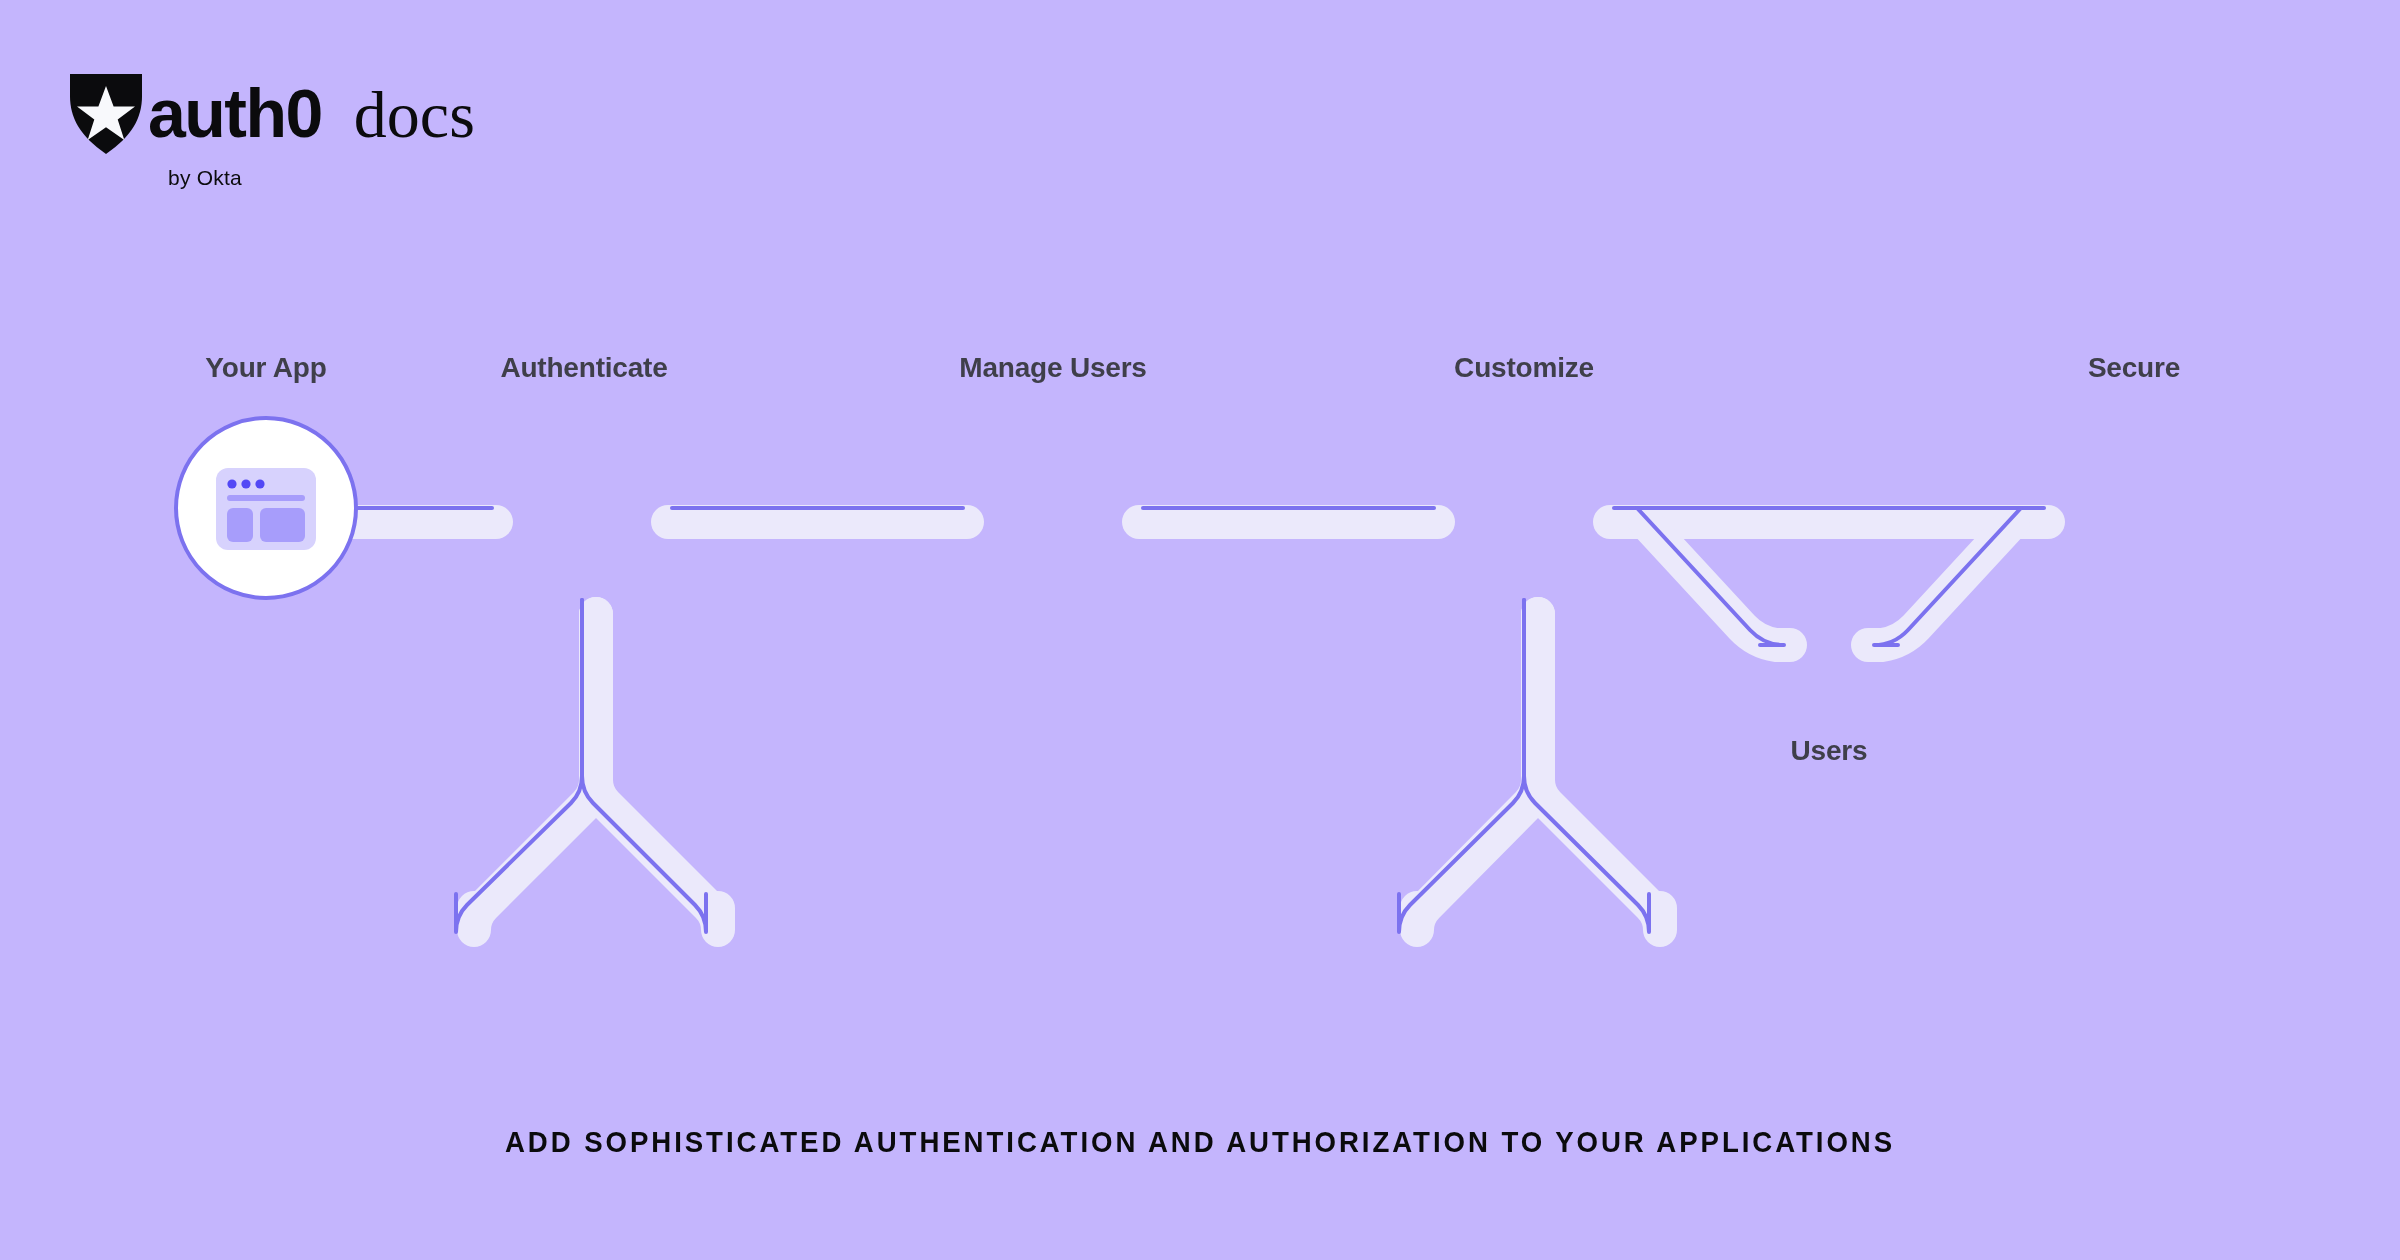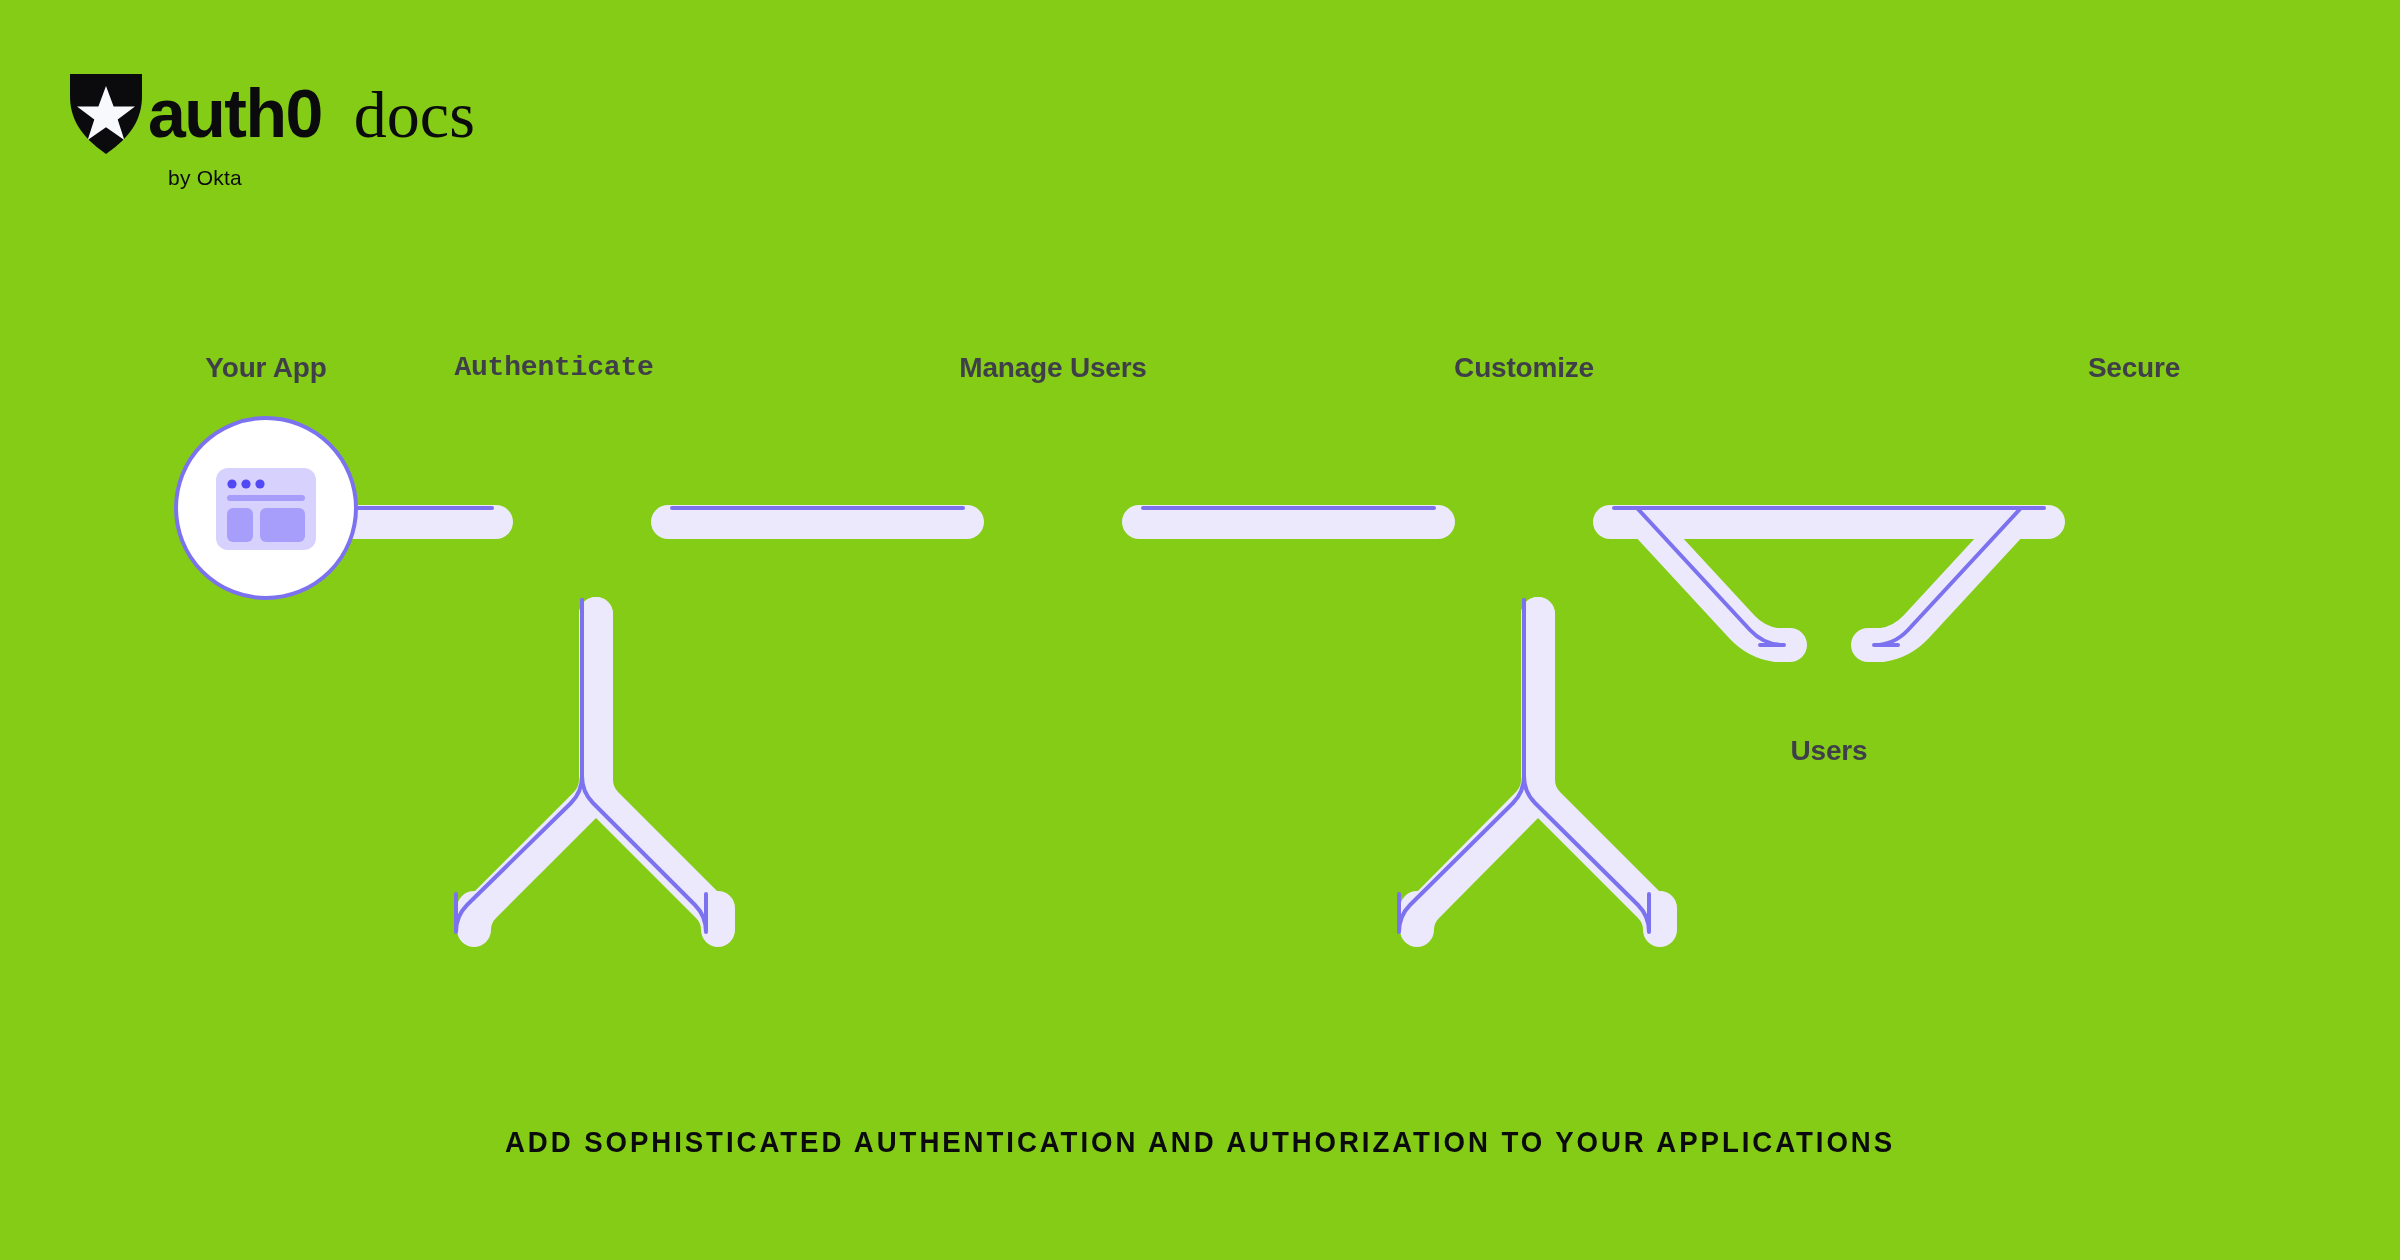--- a/index.html
+++ b/index.html
@@ -11,21 +11,21 @@
     width: 2400px;
     height: 1260px;
     background: #f8f9fc;
     font-family: "Liberation Sans", sans-serif;
     overflow: hidden;
   }
   .page {
     position: relative;
     width: 2400px;
     height: 1260px;
-    background: #84cc16;
+    background: #c4b5fd;
   }
 
   
   .brand {
     position: absolute;
     left: 68px;
     top: 72px;
     display: flex;
     align-items: flex-start;
   }
@@ -284,21 +284,21 @@
       <g>
         <rect x="1610" y="928" width="27" height="27" rx="7" fill="#d7d2fd">
         <rect x="1661" y="977" width="29" height="29" rx="7" fill="#a79dfb">
         <path d="M 1644 941 L 1662 941 A 15 15 0 0 1 1662 971 L 1638 971 A 15 15 0 0 0 1638 1001 L 1656 1001" fill="none" stroke="#5248f5" stroke-width="12" stroke-linecap="round" stroke-linejoin="round">
       </path></rect></rect></g>
     </circle></g>
   
 
   
   <div class="node-label" style="left:266px;  top:352px;">Your App</div>
-  <div class="node-label" style="left:554px;  top:352px;font-family:Liberation Mono, monospace;">Authenticate</div>
+  <div class="node-label" style="left:584px;  top:352px;">Authenticate</div>
   <div class="node-label" style="left:1053px; top:352px;text-align:right;">Manage Users</div>
   <div class="node-label" style="left:1524px; top:352px;text-align:center;">Customize</div>
   <div class="node-label" style="left:2134px; top:352px;">Secure</div>
   <div class="node-label" style="left:1829px; top:735px;">Users</div>
 
   
   <div class="tagline">ADD SOPHISTICATED AUTHENTICATION AND AUTHORIZATION TO YOUR APPLICATIONS</div>
 
 </div>
 

